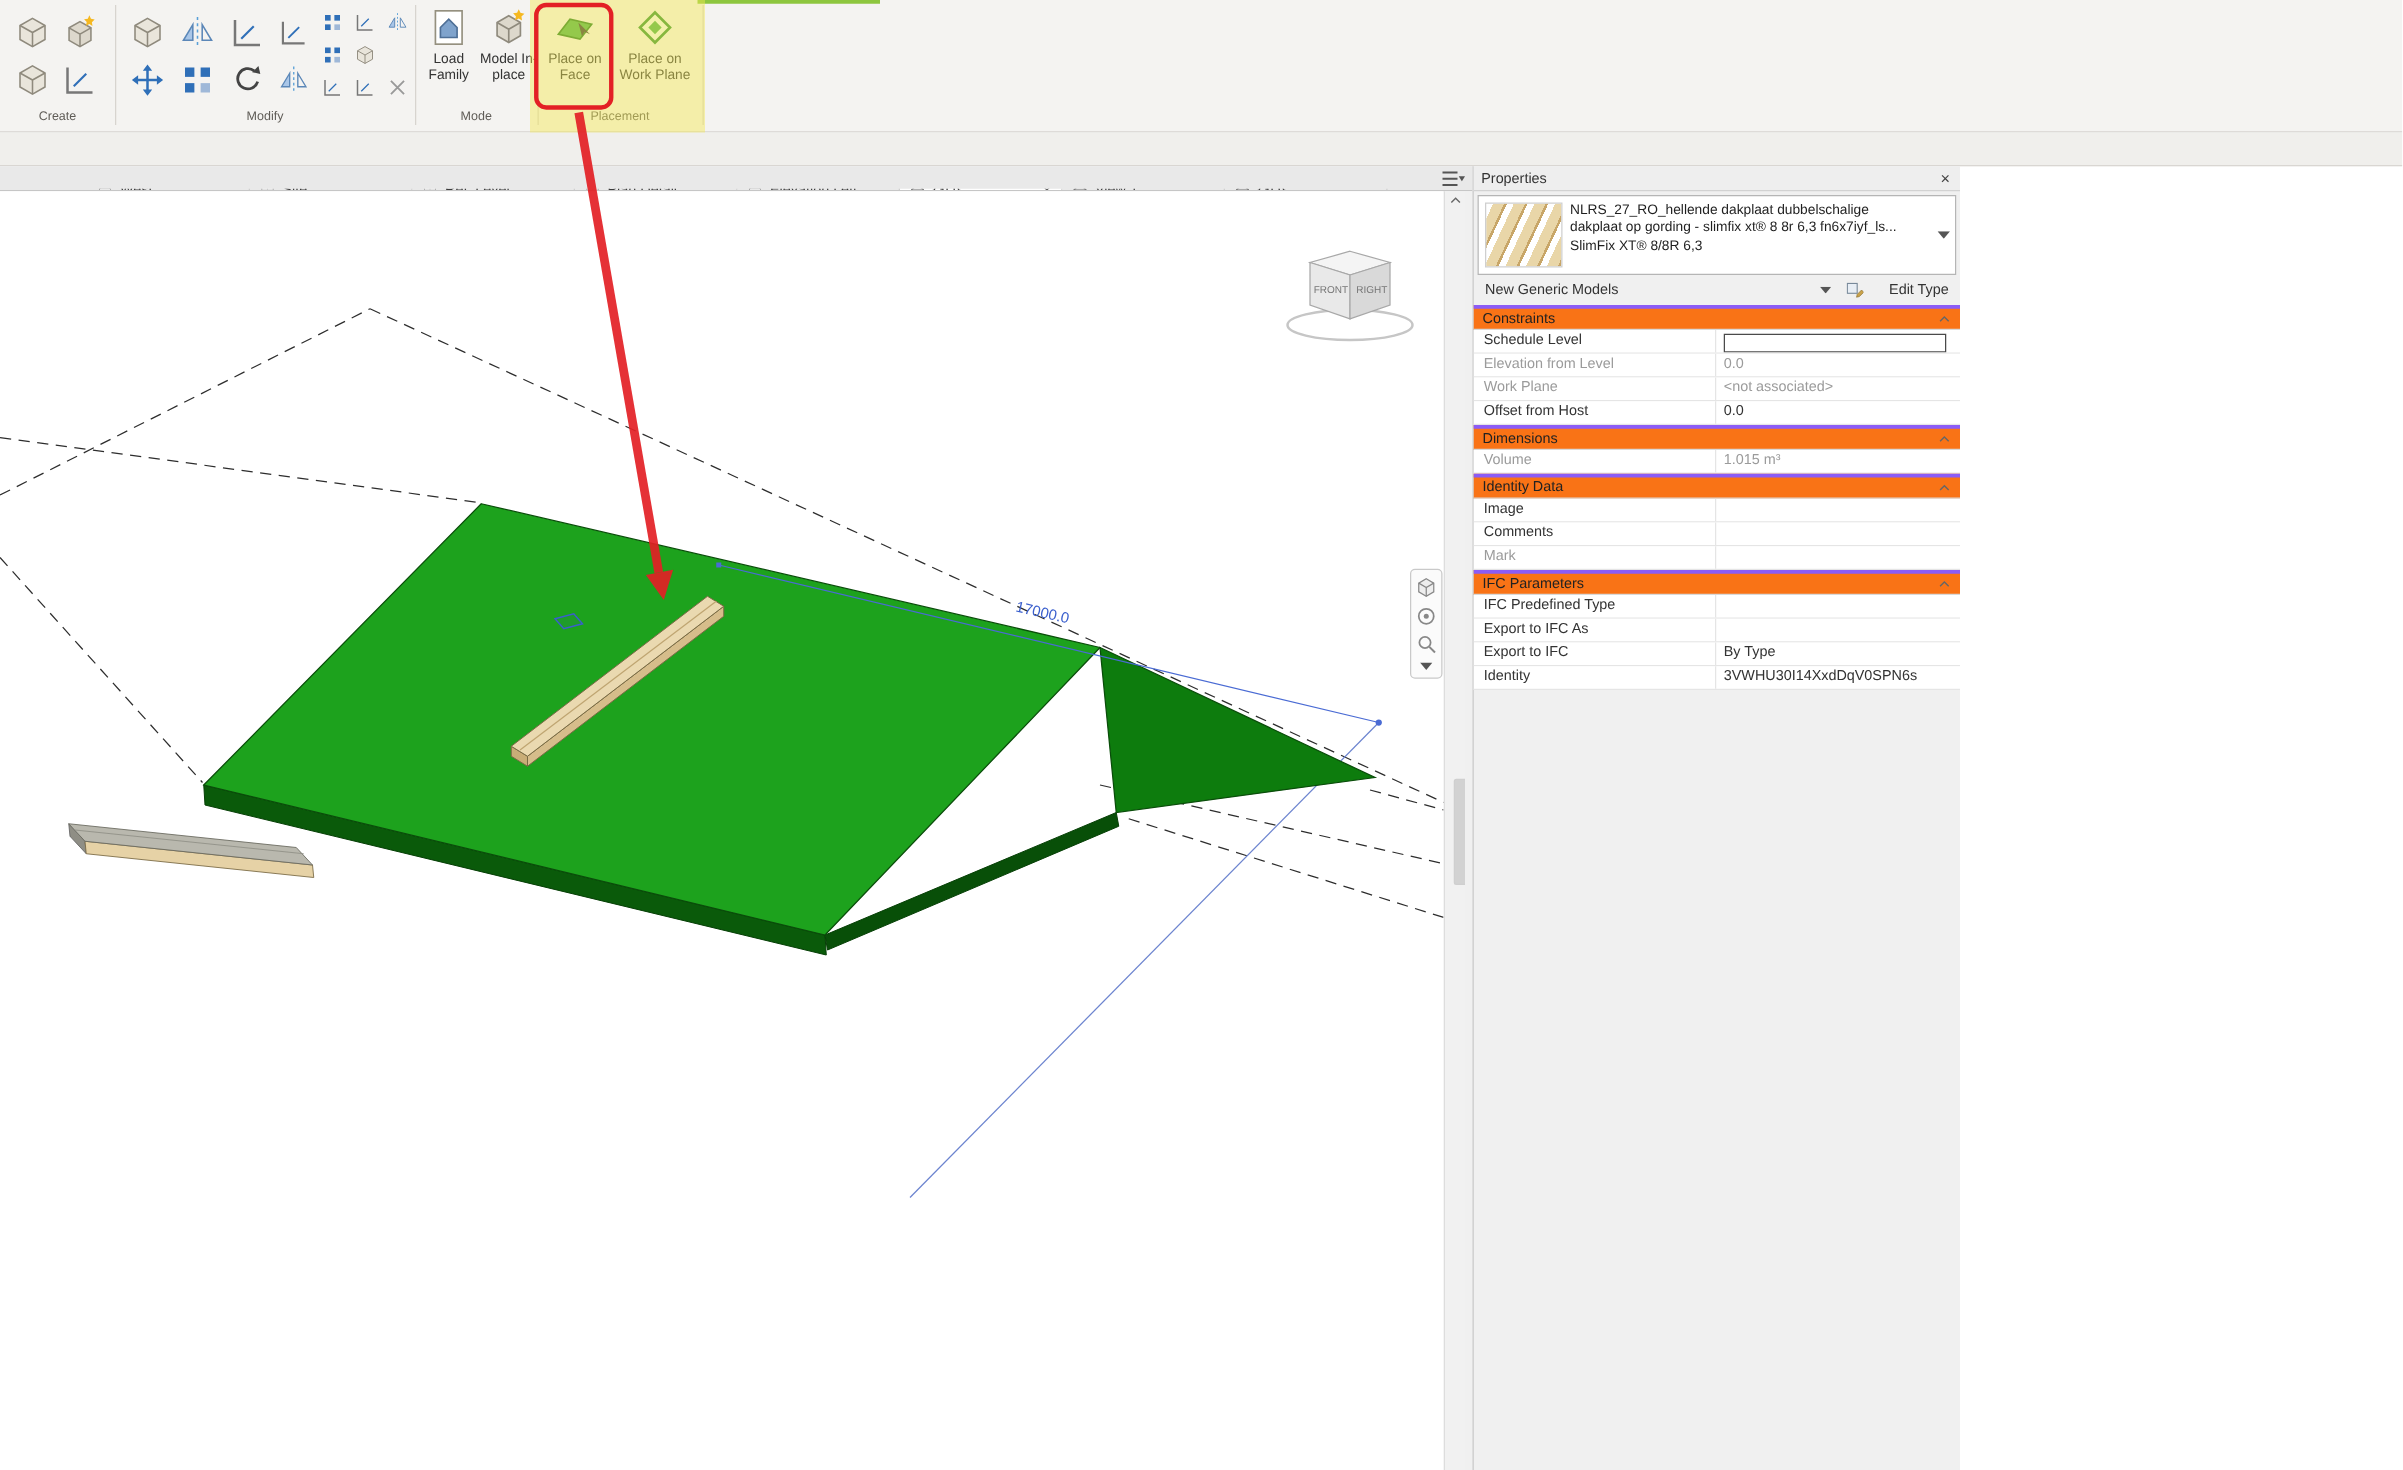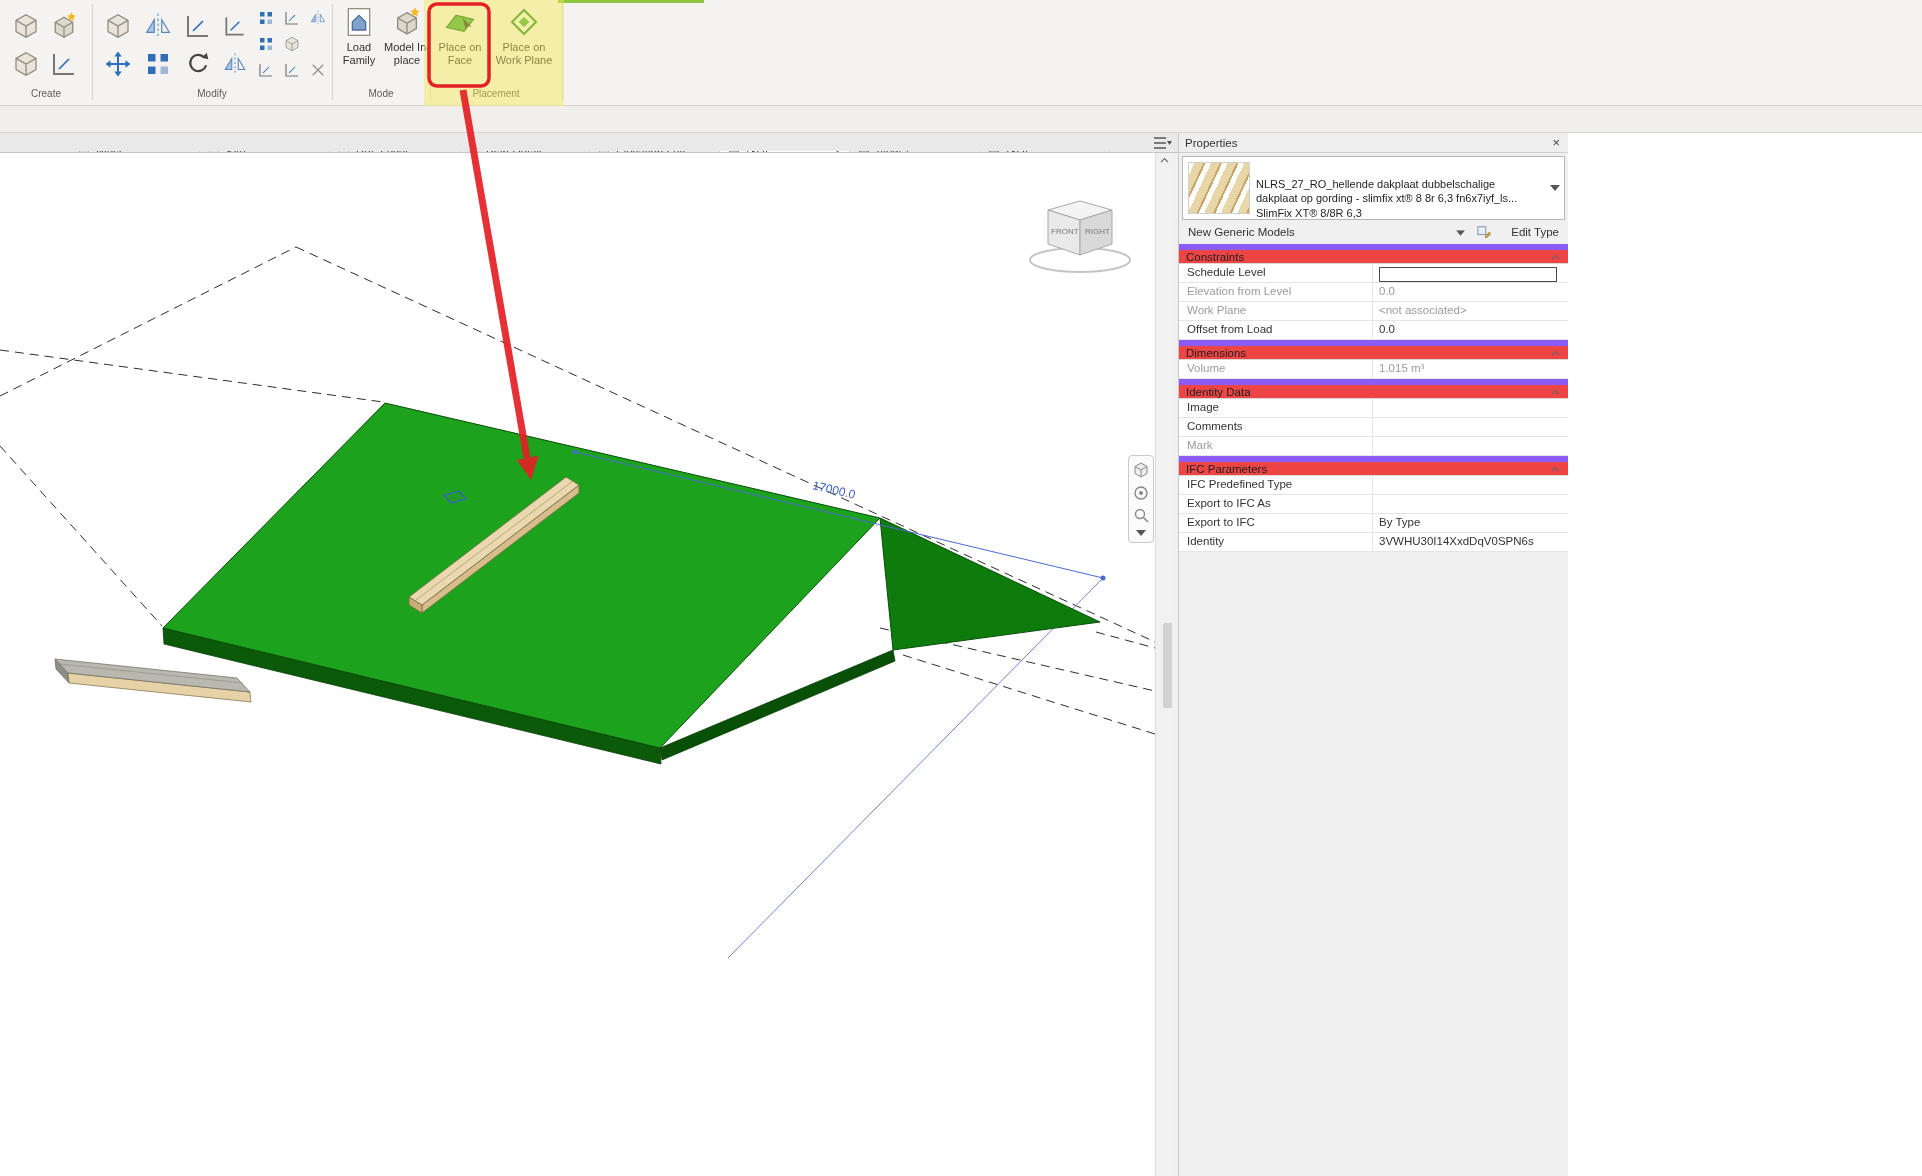--- a/index.html
+++ b/index.html
@@ -44,29 +44,29 @@
   .gapcol { position:absolute; left:1172px; top:153px; width:6px; height:1023px; background:#f0f0f0; }
 
   
   .props { position:absolute; left:1178px; top:133px; width:390px; height:1043px; background:#f0f0f0; border-left:1px solid #c8c8c8; font-size:11.5px; color:#333; }
   .phead { height:20px; display:flex; align-items:center; padding:0 6px; background:#eeeeee; border-bottom:1px solid #d2d2d2; }
   .phead .ttl { flex:1; }
   .phead .closex { color:#444; font-size:13px; line-height:1; padding:0 2px; }
   .typesel { margin:3px 3px 0 3px; background:#fff; border:1px solid #b5b5b5; height:64px; display:flex; align-items:flex-start; }
   .thumb { width:62px; height:52px; margin:5px 4px 5px 5px; border:1px solid #cfcfcf;
            background:repeating-linear-gradient(115deg,#ffffff 0 5px,#e9d6a8 5px 13px,#c8a668 13px 15px); }
-  .tstext { flex:1; padding:20px 2px 0 2px; font-size:11px; line-height:1.3; color:#1f1f1f; overflow:hidden; }
+  .tstext { flex:1; padding:4px 2px 0 2px; font-size:11px; line-height:1.3; color:#1f1f1f; overflow:hidden; }
   .tstext div { white-space:nowrap; overflow:hidden; }
   .tscaret { width:18px; align-self:center; display:flex; justify-content:center; }
   .gmrow { height:24px; display:flex; align-items:center; padding:0 5px; gap:4px; }
   .gmbox { flex:1; display:flex; align-items:center; height:19px; padding:0 4px; }
   .gmbox .cv { margin-left:auto; }
   .edittype { display:flex; align-items:center; gap:20px; padding:0 4px; height:19px; }
   .edittype svg { width:14px; height:14px; }
-  .psec { height:20px; background:#ef4444; border-top:6px solid #8b5cf6; border-bottom:1px solid #d9d9d9; display:flex; align-items:center; justify-content:space-between; padding:0 7px; color:#222; }
+  .psec { height:20px; background:#f97316; border-top:3px solid #8b5cf6; border-bottom:1px solid #d9d9d9; display:flex; align-items:center; justify-content:space-between; padding:0 7px; color:#222; }
   .psec .chev { width:11px; height:8px; }
   .prow { height:19px; background:#fff; border-bottom:1px solid #e5e5e5; display:flex; }
   .plab { width:194px; padding:2px 0 0 8px; border-right:1px solid #e5e5e5; white-space:nowrap; overflow:hidden; }
   .pval { flex:1; padding:2px 0 0 6px; white-space:nowrap; overflow:hidden; }
   .dim { color:#9b9b9b; }
   .sched-input { width:178px; height:15px; margin-top:1px; background:#fff; border:1px solid #4a4a4a; }
 
   
   .overlay { position:absolute; left:0; top:0; width:1922px; height:1176px; pointer-events:none; z-index:50; }
 </style>
@@ -453,21 +453,21 @@
     </div>
     <div class="prow">
       <div class="plab dim">Elevation from Level</div>
       <div class="pval dim">0.0</div>
     </div>
     <div class="prow">
       <div class="plab dim">Work Plane</div>
       <div class="pval dim">&lt;not associated&gt;</div>
     </div>
     <div class="prow">
-      <div class="plab">Offset from Load</div>
+      <div class="plab">Offset from Host</div>
       <div class="pval">0.0</div>
     </div>
 
     <div class="psec">
       <span>Dimensions</span>
       <svg class="chev" viewBox="0 0 16 10">
           <use href="#s-chev-up"></use>
         </svg>
     </div>
     <div class="prow">

